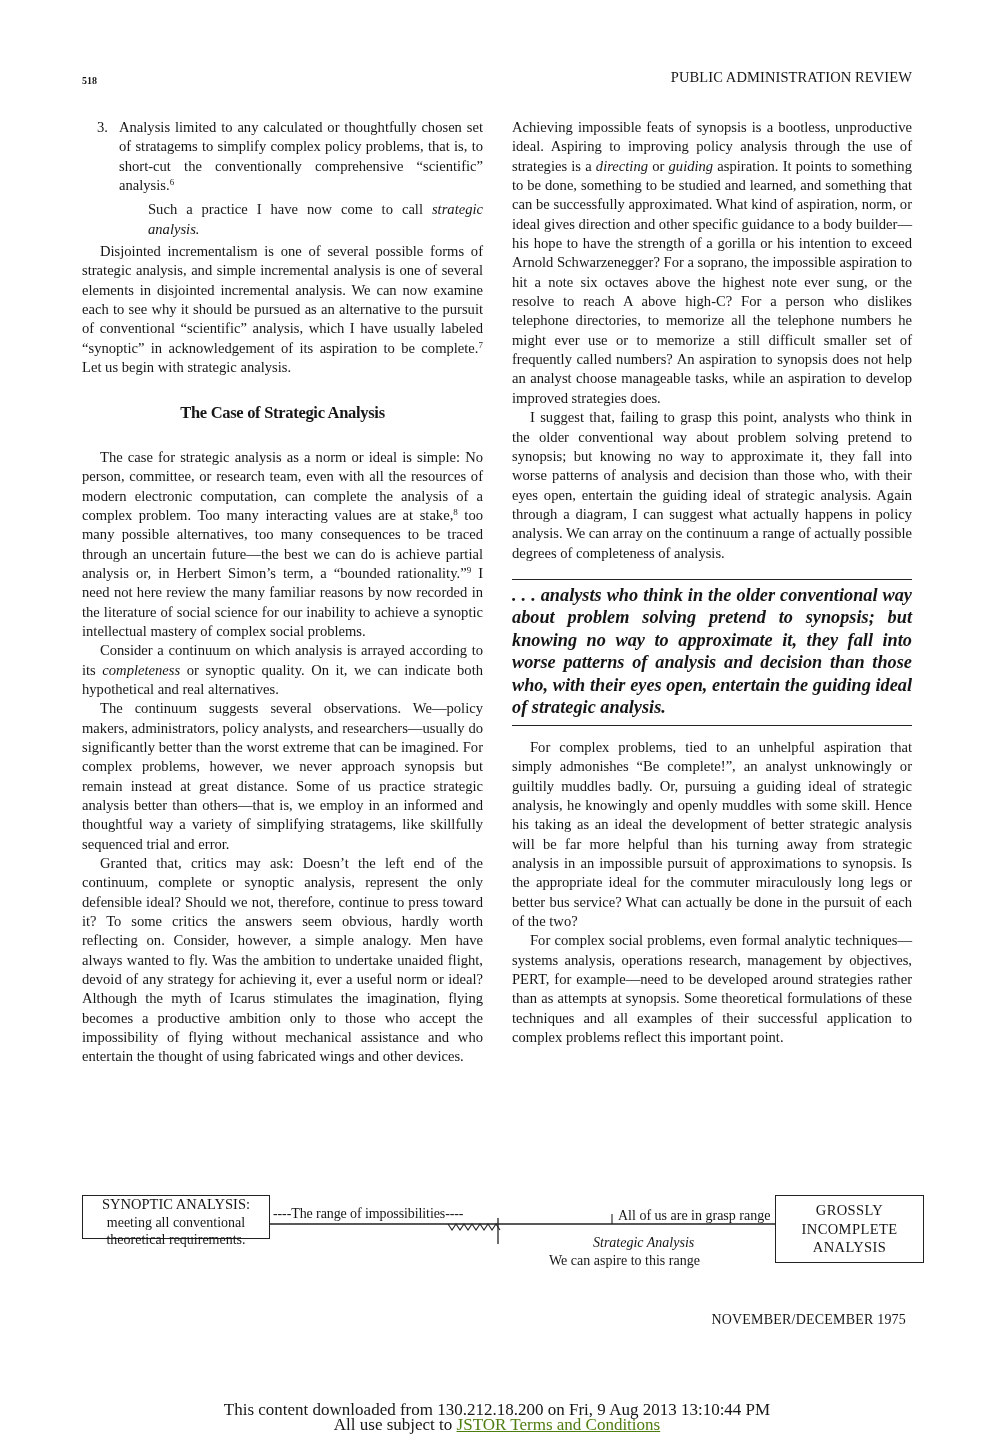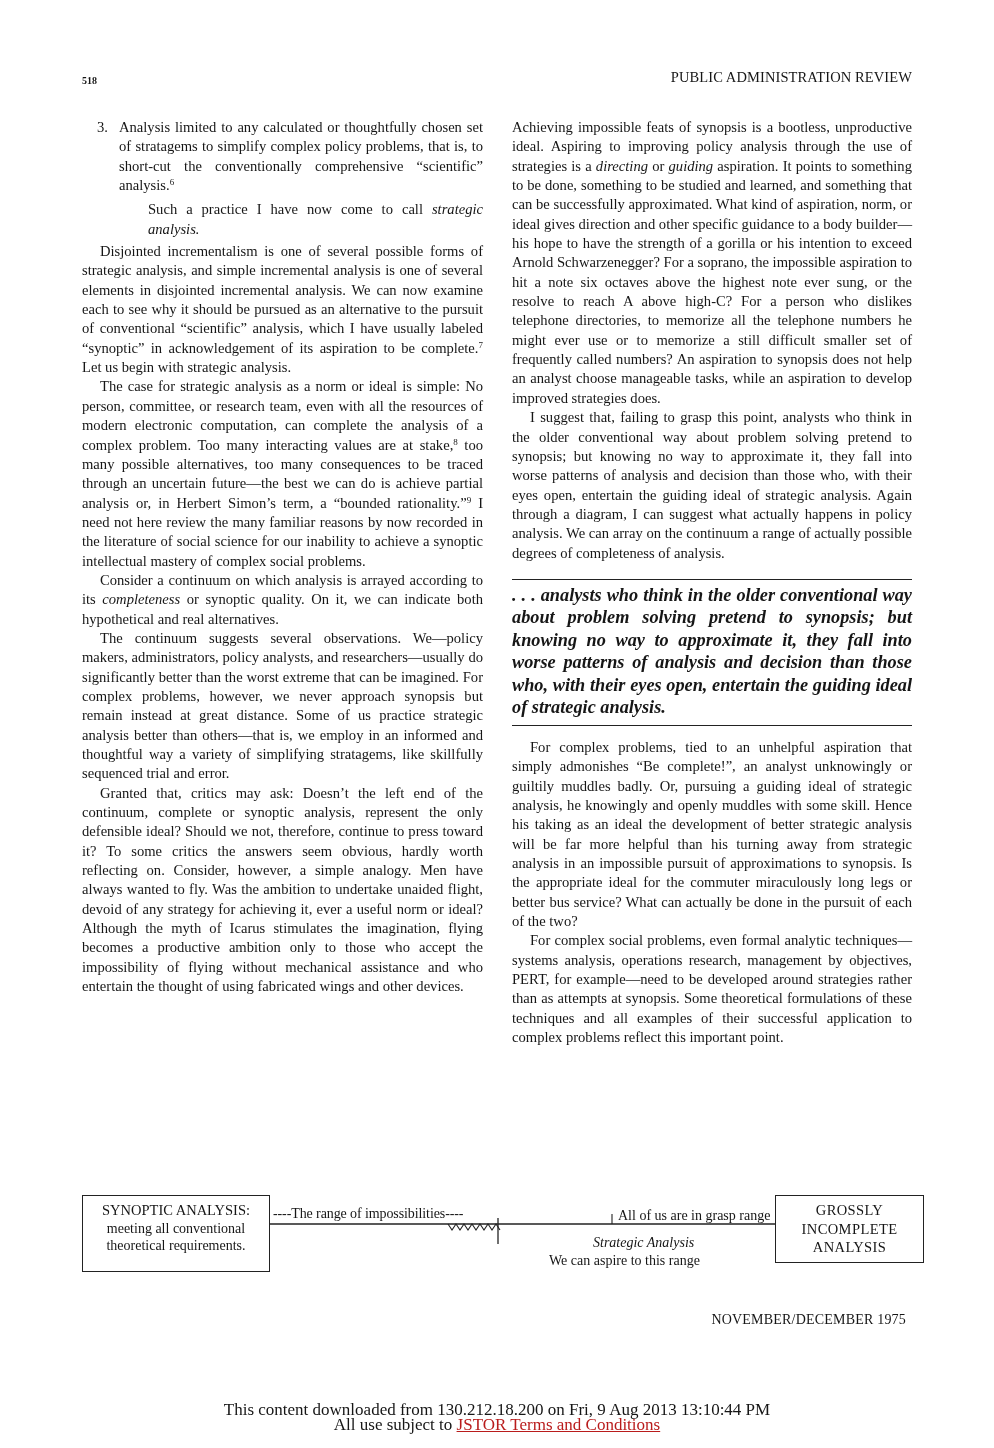--- a/index.html
+++ b/index.html
@@ -16,41 +16,42 @@
   .numitem { display: flex; padding-left: 15px; }
   .numitem .num { width: 22px; flex: 0 0 22px; }
   .numitem .txt { flex: 1; text-align: justify; }
   .blockq { padding-left: 66px; margin-top: 5px !important; margin-bottom: 3px !important; }
   .sectionhead { text-align: center; font-weight: bold; font-size: 16.5px; margin: 26px 0 25px 0 !important; letter-spacing: -0.3px; }
   sup { font-size: 9px; line-height: 0; vertical-align: 5px; }
   .pull { border-top: 1.5px solid #222; border-bottom: 1.5px solid #222; margin: 16px 0 12px 0 !important;
           padding: 4px 0 6px 0; font-weight: bold; font-style: italic; font-size: 18.3px; line-height: 22.5px; text-align: justify; }
   .diagram { left: 70px; top: 1188px; width: 850px; height: 90px; }
   .box { position: absolute; border: 1.3px solid #222; background: #fff; text-align: center; }
-  .boxL { left: 12px; top: 7px; width: 188px; height: 77px; font-size: 14px; line-height: 17.5px; padding-top: 6px; box-sizing: border-box; }
+  .boxL { left: 12px; top: 7px; width: 188px; height: 44px; font-size: 14px; line-height: 17.5px; box-sizing: border-box; }
   .boxL .big { font-size: 14.5px; }
   .boxR { left: 705px; top: 7px; width: 149px; height: 68px; font-size: 14.5px; line-height: 18.5px; padding-top: 5px; box-sizing: border-box; letter-spacing: 0.4px; }
   .dlabel { position: absolute; font-size: 14px; white-space: nowrap; text-align: center; }
   .date { right: 88px; top: 1312px; font-size: 14px; letter-spacing: 0.2px; }
   .jstor { left: 0; width: 994px; text-align: center; font-size: 17px; line-height: 14px; }
   .jstor a { color: #1a1acc; text-decoration: underline; }
 </style>
 </head>
 <body>
 
 <div class="abs pagenum">518</div>
 <div class="abs journal">PUBLIC ADMINISTRATION REVIEW</div>
 
 <div class="col colL">
   <div class="numitem">
     <span class="num">3.</span>
     <p class="txt"><span>Analysis limited to any calculated or thoughtfully chosen set of stratagems to simplify complex policy problems, that is, to short-cut the conventionally comprehensive “scientific” analysis.</span><sup>6</sup></p>
   </div>
   <p class="blockq"><span>Such a practice I have now come to call </span><i>strategic analysis.</i></p>
   <p class="indent"><span>Disjointed incrementalism is one of several possible forms of strategic analysis, and simple incremental analysis is one of several elements in disjointed incremental analysis. We can now examine each to see why it should be pursued as an alternative to the pursuit of conventional “scientific” analysis, which I have usually labeled “synoptic” in acknowledgement of its aspiration to be complete.</span><sup>7</sup><span> Let us begin with strategic analysis.</span></p>
+  <p class="sectionhead">The Case of Strategic Analysis</p>
   <p class="indent"><span>The case for strategic analysis as a norm or ideal is simple: No person, committee, or research team, even with all the resources of modern electronic computation, can complete the analysis of a complex problem. Too many interacting values are at stake,</span><sup>8</sup><span> too many possible alternatives, too many consequences to be traced through an uncertain future—the best we can do is achieve partial analysis or, in Herbert Simon’s term, a “bounded rationality.”</span><sup>9</sup><span> I need not here review the many familiar reasons by now recorded in the literature of social science for our inability to achieve a synoptic intellectual mastery of complex social problems.</span></p>
   <p class="indent"><span>Consider a continuum on which analysis is arrayed according to its </span><i>completeness</i><span> or synoptic quality. On it, we can indicate both hypothetical and real alternatives.</span></p>
   <p class="indent">The continuum suggests several observations. We—policy makers, administrators, policy analysts, and researchers—usually do significantly better than the worst extreme that can be imagined. For complex problems, however, we never approach synopsis but remain instead at great distance. Some of us practice strategic analysis better than others—that is, we employ in an informed and thoughtful way a variety of simplifying stratagems, like skillfully sequenced trial and error.</p>
   <p class="indent">Granted that, critics may ask: Doesn’t the left end of the continuum, complete or synoptic analysis, represent the only defensible ideal? Should we not, therefore, continue to press toward it? To some critics the answers seem obvious, hardly worth reflecting on. Consider, however, a simple analogy. Men have always wanted to fly. Was the ambition to undertake unaided flight, devoid of any strategy for achieving it, ever a useful norm or ideal? Although the myth of Icarus stimulates the imagination, flying becomes a productive ambition only to those who accept the impossibility of flying without mechanical assistance and who entertain the thought of using fabricated wings and other devices.</p>
 </div>
 
 <div class="col colR">
   <p><span>Achieving impossible feats of synopsis is a bootless, unproductive ideal. Aspiring to improving policy analysis through the use of strategies is a </span><i>directing</i><span> or </span><i>guiding</i><span> aspiration. It points to something to be done, something to be studied and learned, and something that can be successfully approximated. What kind of aspiration, norm, or ideal gives direction and other specific guidance to a body builder—his hope to have the strength of a gorilla or his intention to exceed Arnold Schwarzenegger? For a soprano, the impossible aspiration to hit a note six octaves above the highest note ever sung, or the resolve to reach A above high-C? For a person who dislikes telephone directories, to memorize all the telephone numbers he might ever use or to memorize a still difficult smaller set of frequently called numbers? An aspiration to synopsis does not help an analyst choose manageable tasks, while an aspiration to develop improved strategies does.</span></p>
   <p class="indent">I suggest that, failing to grasp this point, analysts who think in the older conventional way about problem solving pretend to synopsis; but knowing no way to approximate it, they fall into worse patterns of analysis and decision than those who, with their eyes open, entertain the guiding ideal of strategic analysis. Again through a diagram, I can suggest what actually happens in policy analysis. We can array on the continuum a range of actually possible degrees of completeness of analysis.</p>
   <p class="pull">. . . analysts who think in the older conventional way about problem solving pretend to synopsis; but knowing no way to approximate it, they fall into worse patterns of analysis and decision than those who, with their eyes open, entertain the guiding ideal of strategic analysis.</p>
@@ -77,13 +78,13 @@
   <div class="box boxR">
     <div>GROSSLY</div>
     <div>INCOMPLETE</div>
     <div>ANALYSIS</div>
   </div>
 </div>
 
 <div class="abs date">NOVEMBER/DECEMBER 1975</div>
 
 <div class="abs jstor" style="top:1403px">This content downloaded from 130.212.18.200 on Fri, 9 Aug 2013 13:10:44 PM</div>
-<div class="abs jstor" style="top:1418px"><span>All use subject to </span><a style="color: #b91c1c; text-align: center;">JSTOR Terms and Conditions</a></div>
+<div class="abs jstor" style="top:1418px"><span>All use subject to </span><a style="color: #4d7c0f; text-align: center;">JSTOR Terms and Conditions</a></div>
 
 </body></html>

